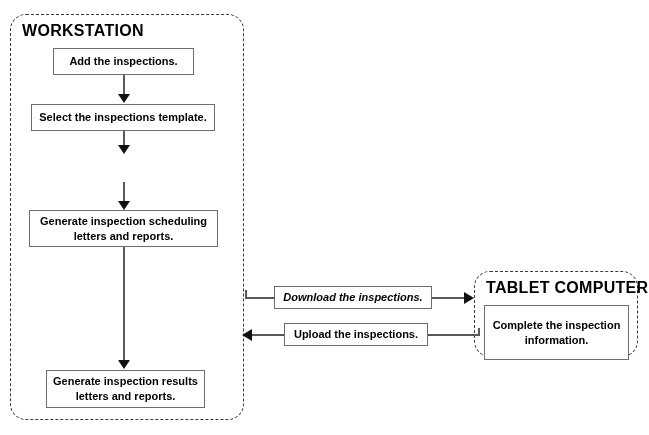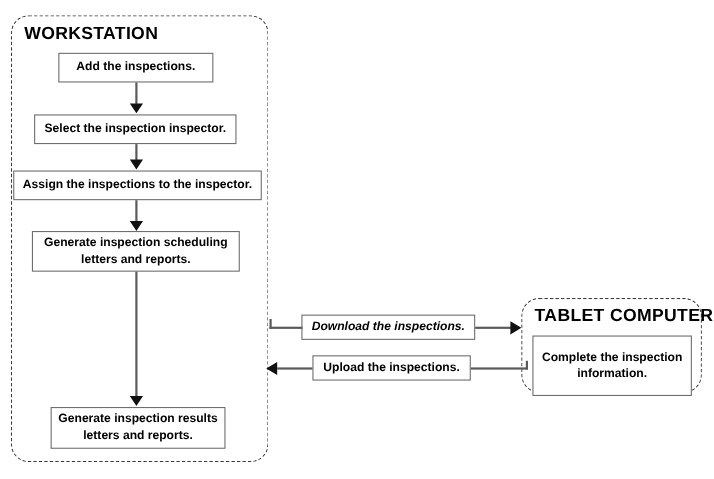--- a/index.html
+++ b/index.html
@@ -94,23 +94,22 @@
 <div id="canvas">
 
   <div class="lane" style="left:10px; top:14px; width:234px; height:406px;"></div>
   <div class="lane-label" style="left:22px; top:22px;">WORKSTATION</div>
 
   <div class="lane" style="left:474px; top:271px; width:164px; height:86px;"></div>
   <div class="lane-label" style="left:486px; top:279px;">TABLET COMPUTER</div>
 
   <div class="node" style="left:53px; top:48px; width:141px; height:27px;">Add the inspections.</div>
 
-  <div class="node" style="left:31px; top:104px; width:184px; height:27px;">Select the inspection inspector.</div>
+  <div class="node" style="left:31px; top:104px; width:184px; height:27px;">Select the inspections template.</div>
 
-  <div class="node" style="left:12px; top:155px; width:226px; height:27px;">Assign the inspections to the inspector.</div>
 
   <div class="node" style="left:29px; top:210px; width:189px; height:37px;">Generate inspection scheduling letters and reports.</div>
 
   <div class="node" style="left:46px; top:370px; width:159px; height:38px;">Generate inspection results letters and reports.</div>
 
   <div class="node" style="left:274px; top:286px; width:158px; height:23px;font-style:italic;">Download the inspections.</div>
 
   <div class="node" style="left:284px; top:323px; width:144px; height:23px;">Upload the inspections.</div>
 
   <div class="node" style="left:484px; top:305px; width:145px; height:55px;">Complete the inspection information.</div>

